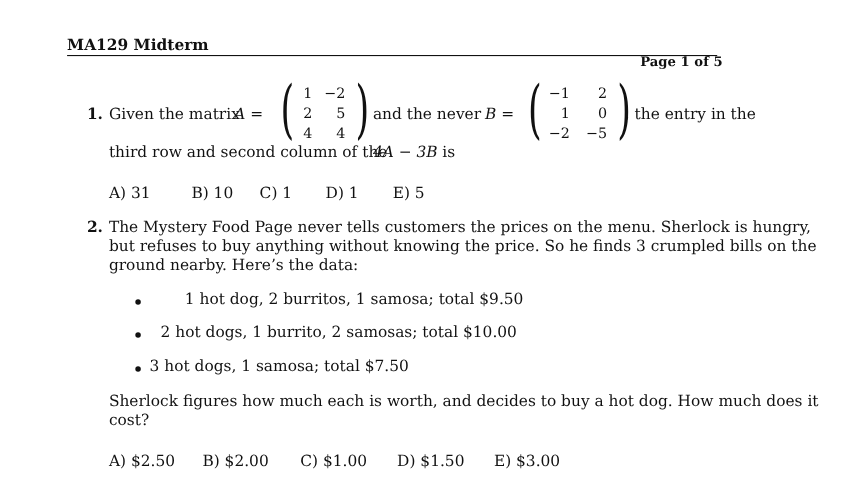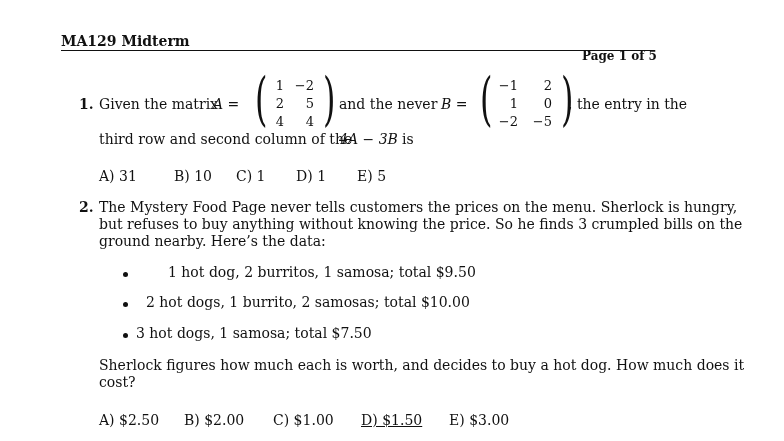--- a/index.html
+++ b/index.html
@@ -83,16 +83,16 @@
     <div class="abs txt" style="left:136px;top:325px;">3 hot dogs, 1 samosa; total $7.50</div>
   </div>
 
   <div class="abs txt" style="left:99px;top:357px;">Sherlock figures how much each is worth, and decides to buy a hot dog. How much does it</div>
   <div class="abs txt" style="left:99px;top:374px;">cost?</div>
 
   <div>
     <div class="abs txt" style="left:99px;top:412px;">A) $2.50</div>
     <div class="abs txt" style="left:184px;top:412px;">B) $2.00</div>
     <div class="abs txt" style="left:273px;top:412px;">C) $1.00</div>
-    <div class="abs txt" style="left:361px;top:412px;text-decoration:underline;">D) $1.50</div>
+    <div class="abs txt" style="left:361px;top:412px;">D) $1.50</div>
     <div class="abs txt" style="left:449px;top:412px;">E) $3.00</div>
   </div>
 </div>
 
 </body></html>

